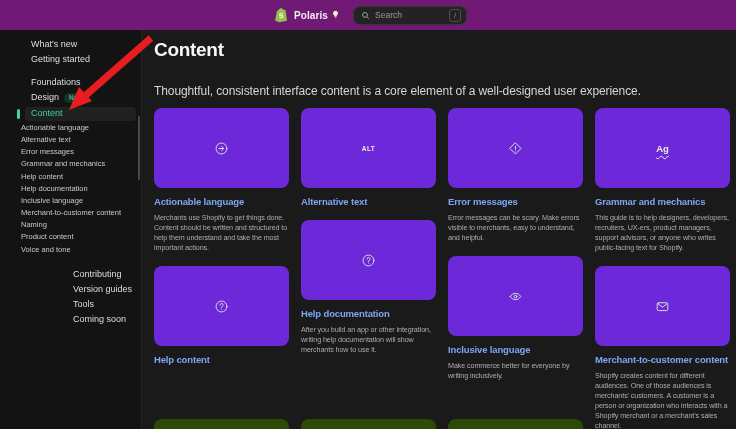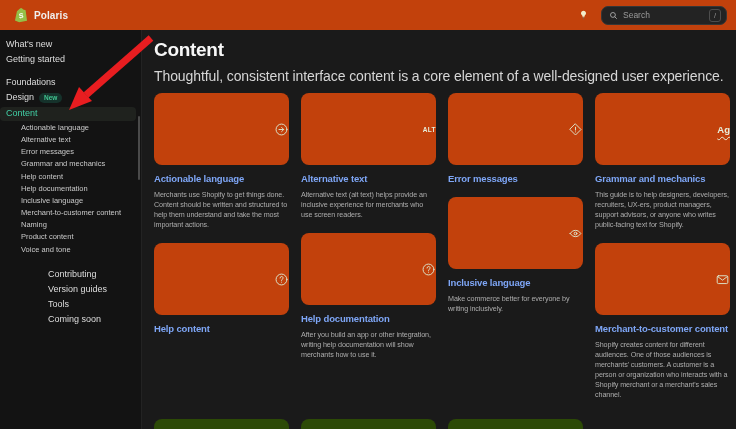--- a/index.html
+++ b/index.html
@@ -1,51 +1,51 @@
 <!DOCTYPE html>
 <html><head>
 <meta charset="utf-8">
 <style>
   * { box-sizing: border-box; margin: 0; padding: 0; }
   html,body { width: 736px; height: 429px; overflow: hidden; }
   body { background: #131313; font-family: "Liberation Sans", sans-serif; color: #e3e3e3; }
 
   
-  .topbar { height: 30px; display: flex; align-items: center; justify-content: space-between; padding: 0 9px 0 14px; background: #c2410c; }
+  .topbar { height: 30px; display: flex; align-items: center; justify-content: center; padding: 0 9px 0 14px; background: #701a75; }
   .brand { display: flex; align-items: center; gap: 6px; cursor: pointer; }
   .brand-name { font-size: 10px; font-weight: 700; color: #f0f0f0; letter-spacing: .1px; }
   .topbar-right { display: flex; align-items: center; gap: 11px; }
   .bulb-btn { display: flex; align-items: center; justify-content: center; width: 14px; height: 16px; cursor: pointer; }
-  .searchbox { width: 126px; height: 19px; background: #232323; border: 1px solid #363636; border-radius: 7px; display: flex; align-items: center; gap: 5px; padding: 0 5px 0 7px; }
+  .searchbox { width: 114px; height: 19px; background: #232323; border: 1px solid #363636; border-radius: 7px; display: flex; align-items: center; gap: 5px; padding: 0 5px 0 7px; }
   .searchbox input { flex: 1; min-width: 0; background: transparent; border: none; outline: none; color: #cfcfcf; font-size: 8.5px; font-family: "Liberation Sans", sans-serif; }
   .searchbox input::placeholder { color: #9a9a9a; }
   .kbd { width: 12px; height: 13px; border: 1px solid #4d4d4d; border-radius: 3px; color: #8f8f8f; font-size: 7.5px; display: flex; align-items: center; justify-content: center; flex: none; }
 
   
   .layout { display: flex; height: 399px; }
   .sidebar { width: 142px; flex: none; padding-top: 7px; position: relative; background: #131313; border-right: 1px solid #232323; }
   ul { list-style: none; }
-  .nav-item { font-size: 9px; line-height: 9px; color: #dedede; padding: 2.5px 0 2.5px 6px; margin: 0 5px 1px 0; border-radius: 4px; display: flex; align-items: center; gap: 5px; white-space: nowrap; cursor: pointer; }
+  .nav-item { font-size: 9px; line-height: 9px; color: #dedede; padding: 2.5px 0 2.5px 6px; margin: 0 5px 1px 25px; border-radius: 4px; display: flex; align-items: center; gap: 5px; white-space: nowrap; cursor: pointer; }
   .nav-sub { font-size: 7.5px; line-height: 7.6px; color: #c9c9c9; padding: 2.3px 0 2.3px 13px; margin-left: 8px; white-space: nowrap; cursor: pointer; }
   .g1 { margin-top: 9px; }
   .g2 { margin-top: 14px; }
   .g3 { margin-top: 12px; padding-left: 42px; }
   .nav-item.active { background: #1f221e; color: #41cfa5; position: relative; }
   .nav-item.active::before { content: ""; position: absolute; left: -8px; top: 2px; width: 2.5px; height: 10px; background: #41cfa5; border-radius: 2px; }
   .badge-new { font-size: 6.5px; line-height: 6.5px; padding: 2px 5px; border-radius: 8px; background: #15322b; color: #41c491; font-weight: 700; }
   .scroll-thumb { position: absolute; right: 1px; top: 86px; width: 2px; height: 64px; background: #4a4a4a; border-radius: 2px; }
 
   
   .main { flex: 1; background: #1a1a1a; padding: 6px 5px 0 12px; position: relative; overflow: hidden; }
   h1 { font-size: 19px; line-height: 20px; font-weight: 700; color: #f7f7f7; margin-top: 4px; letter-spacing: -.3px; }
-  .subtitle { font-size: 14px; line-height: 10px; color: #d6d6d6; margin-top: 11px; letter-spacing: -.1px; }
+  .subtitle { font-size: 12px; line-height: 10px; color: #d6d6d6; margin-top: 26px; letter-spacing: -.1px; }
   .grid { margin-top: 12px; display: flex; gap: 12px; }
   .col { width: 135px; flex: none; display: flex; flex-direction: column; gap: 13px; }
   .card { display: block; cursor: pointer; }
-  .card-img { height: 72px; background: #c2410c; border-radius: 8px; display: flex; align-items: center; justify-content: flex-end; }
+  .card-img { height: 80px; background: #6d28d9; border-radius: 8px; display: flex; align-items: center; justify-content: center; }
   .card-title { margin-top: 8px; font-size: 9.5px; font-weight: 700; color: #7ea6f6; letter-spacing: -.15px; white-space: nowrap; }
   .card-desc { margin-top: 6px; font-size: 7.2px; line-height: 10px; color: #adadad; letter-spacing: -.1px; }
   .partial-card { position: absolute; top: 389px; width: 135px; height: 80px; background: #2c4a06; border-radius: 8px; cursor: pointer; }
   .pc1 { left: 12px; } .pc2 { left: 159px; } .pc3 { left: 306px; }
 
   
   .icon-svg { stroke: #dce8cf; fill: none; stroke-width: 1.5; stroke-linecap: round; stroke-linejoin: round; }
   .icon-text { color: #e7efdd; font-weight: 700; }
   .alt-text { font-size: 6.5px; letter-spacing: .4px; }
   .ag-text { font-size: 9.5px; text-decoration: underline wavy 1px; text-underline-offset: 2.5px; }
@@ -162,21 +162,20 @@
           <div class="card-title">Help content</div>
         </a>
       </div>
 
       <div class="col">
         <a class="card">
           <div class="card-img">
             <span class="icon-text alt-text">ALT</span>
           </div>
           <div class="card-title">Alternative text</div>
-          <div class="card-desc">Alternative text (alt text) helps provide an inclusive experience for merchants who use screen readers.</div>
         </a>
         <a class="card">
           <div class="card-img">
             <svg class="icon-svg" width="15" height="15" viewBox="0 0 24 24">
               <circle cx="12" cy="12" r="8.7"></circle>
                 <path d="M9.7 9.6a2.4 2.4 0 1 1 3.4 2.2c-.8.35-1.1.9-1.1 1.6"></path>
                 <path d="M12 16.2v.1"></path>
             </svg>
           </div>
           <div class="card-title">Help documentation</div>
@@ -187,20 +186,21 @@
       <div class="col">
         <a class="card">
           <div class="card-img">
             <svg class="icon-svg" width="15" height="15" viewBox="0 0 24 24">
               <path d="M12 3.2 20.8 12 12 20.8 3.2 12Z"></path>
                 <path d="M12 8.4v4.6"></path>
                 <path d="M12 15.8v.1"></path>
             </svg>
           </div>
           <div class="card-title">Error messages</div>
+          <div class="card-desc">Error messages can be scary. Make errors visible to merchants, easy to understand, and helpful.</div>
         </a>
         <a class="card">
           <div class="card-img">
             <svg class="icon-svg" width="15" height="15" viewBox="0 0 24 24">
               <path d="M3.5 12c2.4-3.4 5.2-5 8.5-5s6.1 1.6 8.5 5c-2.4 3.4-5.2 5-8.5 5s-6.1-1.6-8.5-5Z"></path>
                 <circle cx="12" cy="12" r="2.2"></circle>
             </svg>
           </div>
           <div class="card-title">Inclusive language</div>
           <div class="card-desc">Make commerce better for everyone by writing inclusively.</div>

